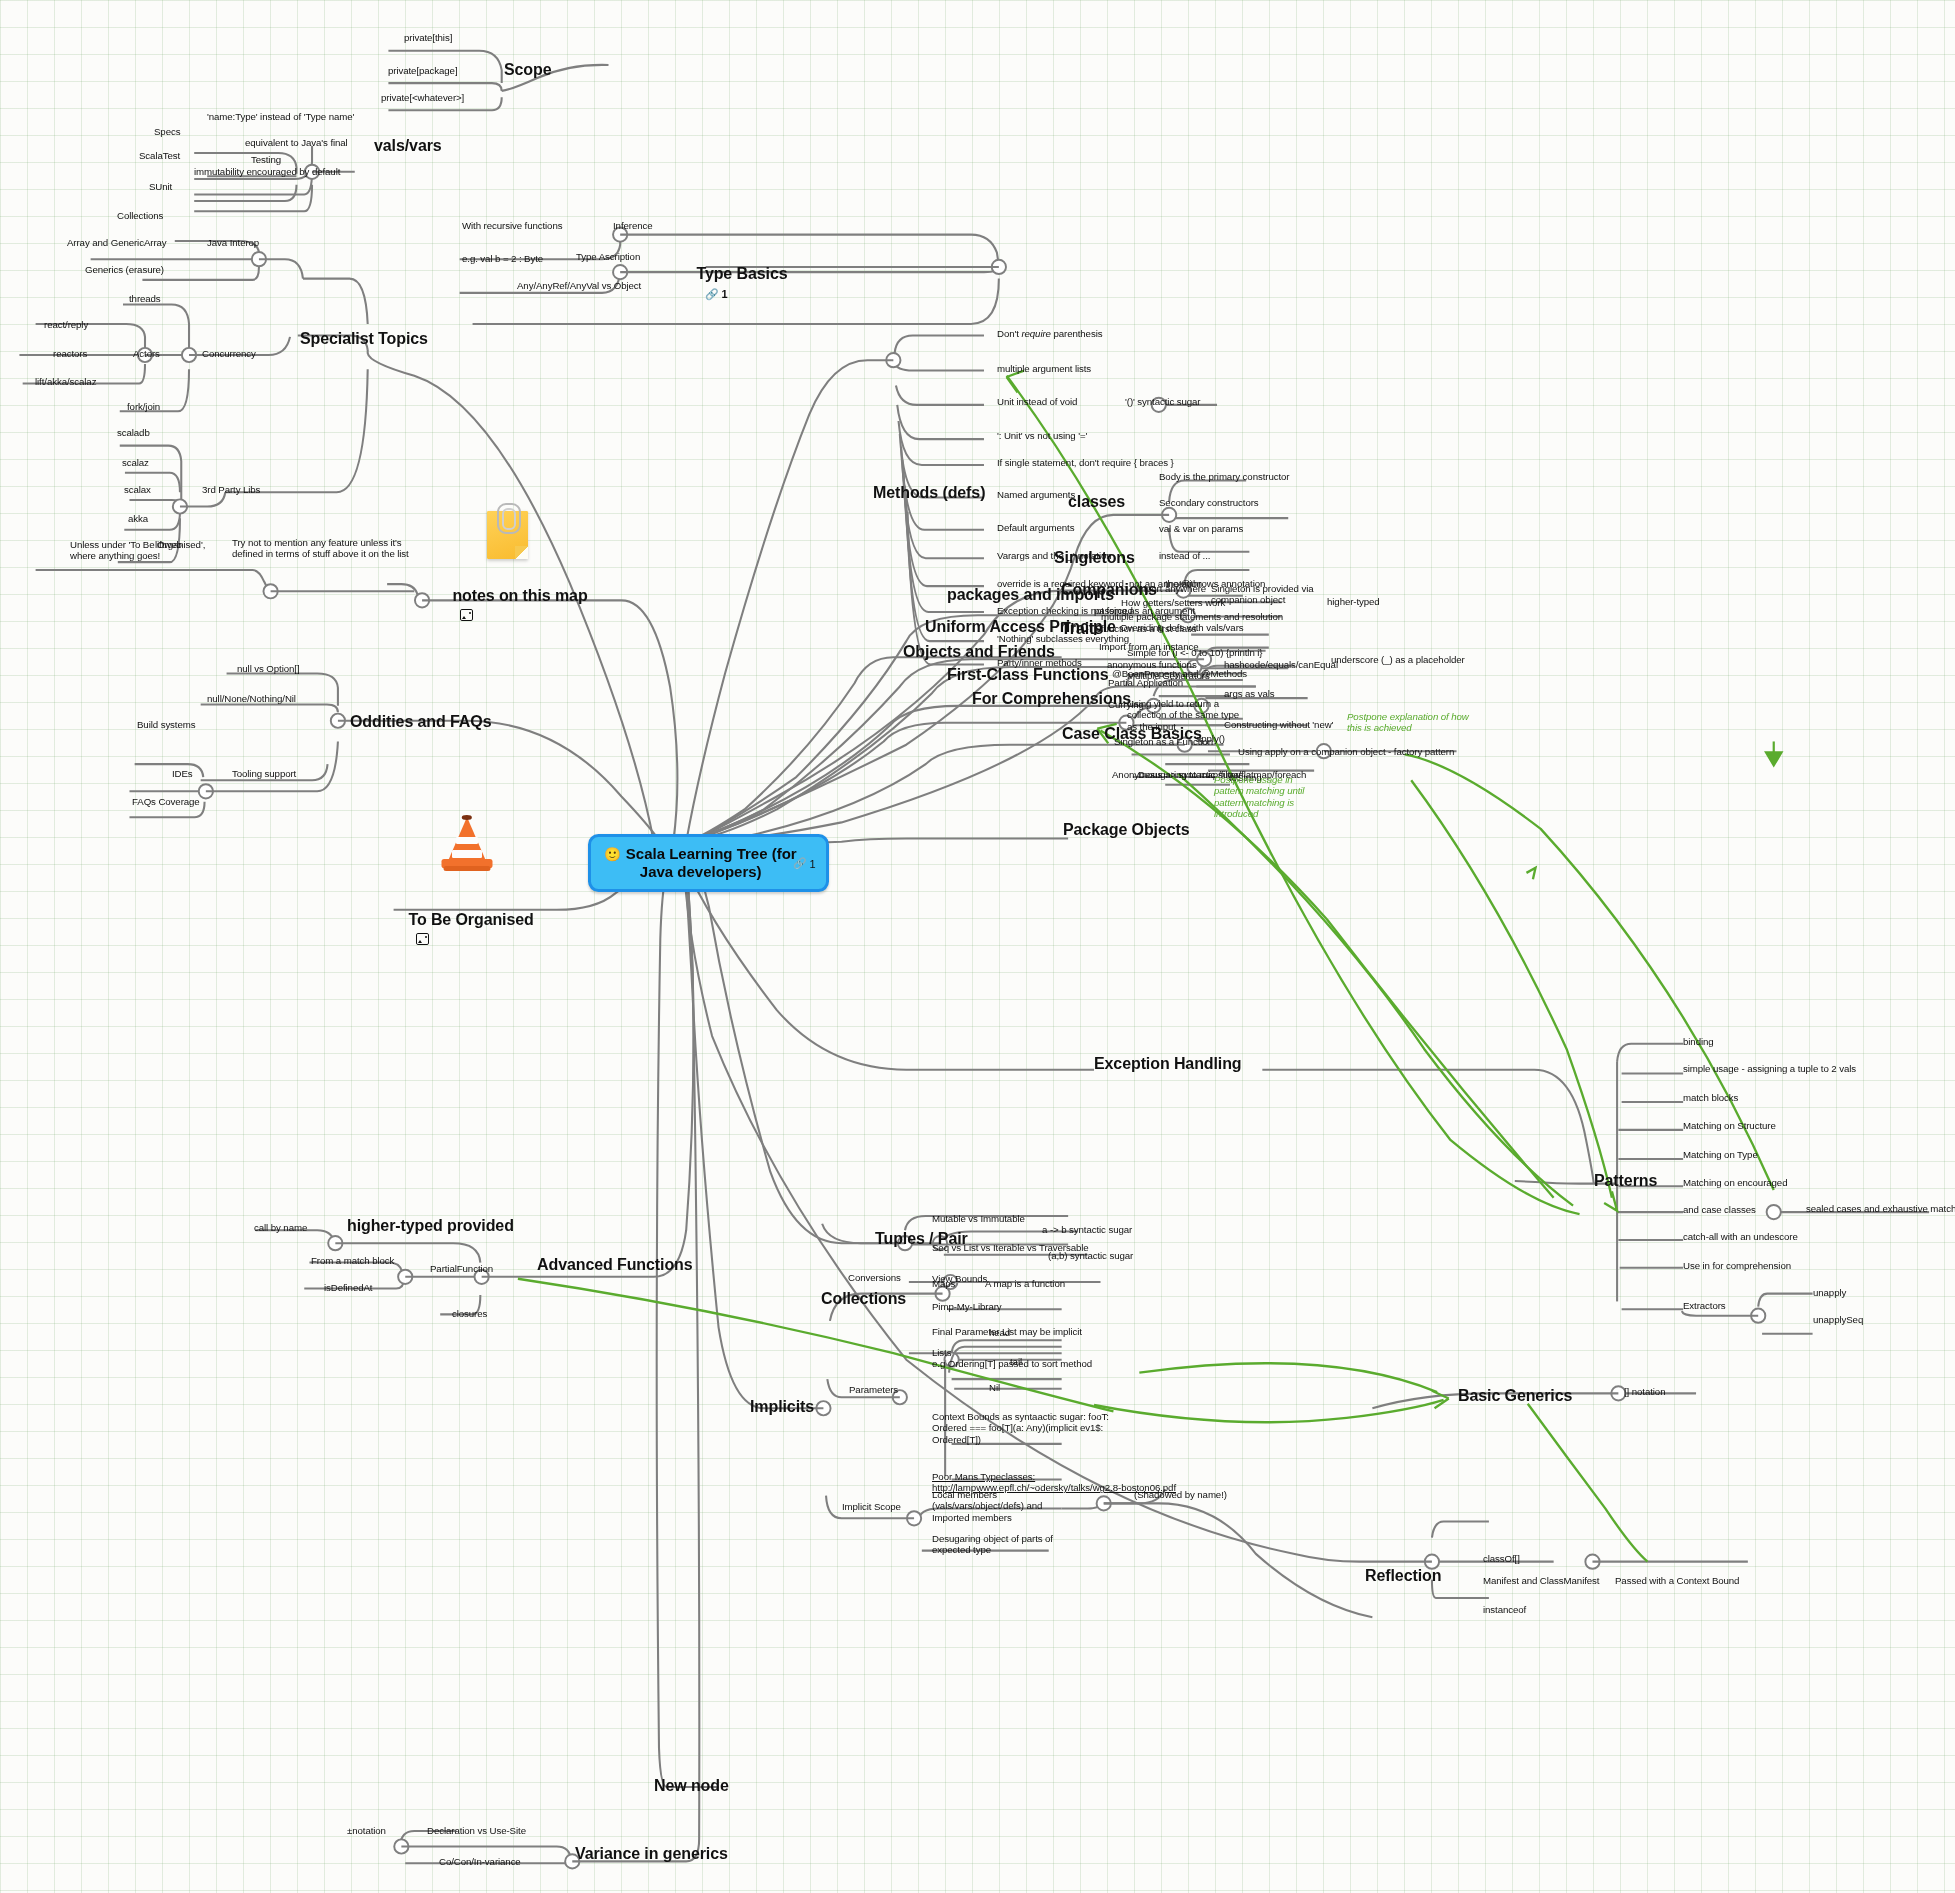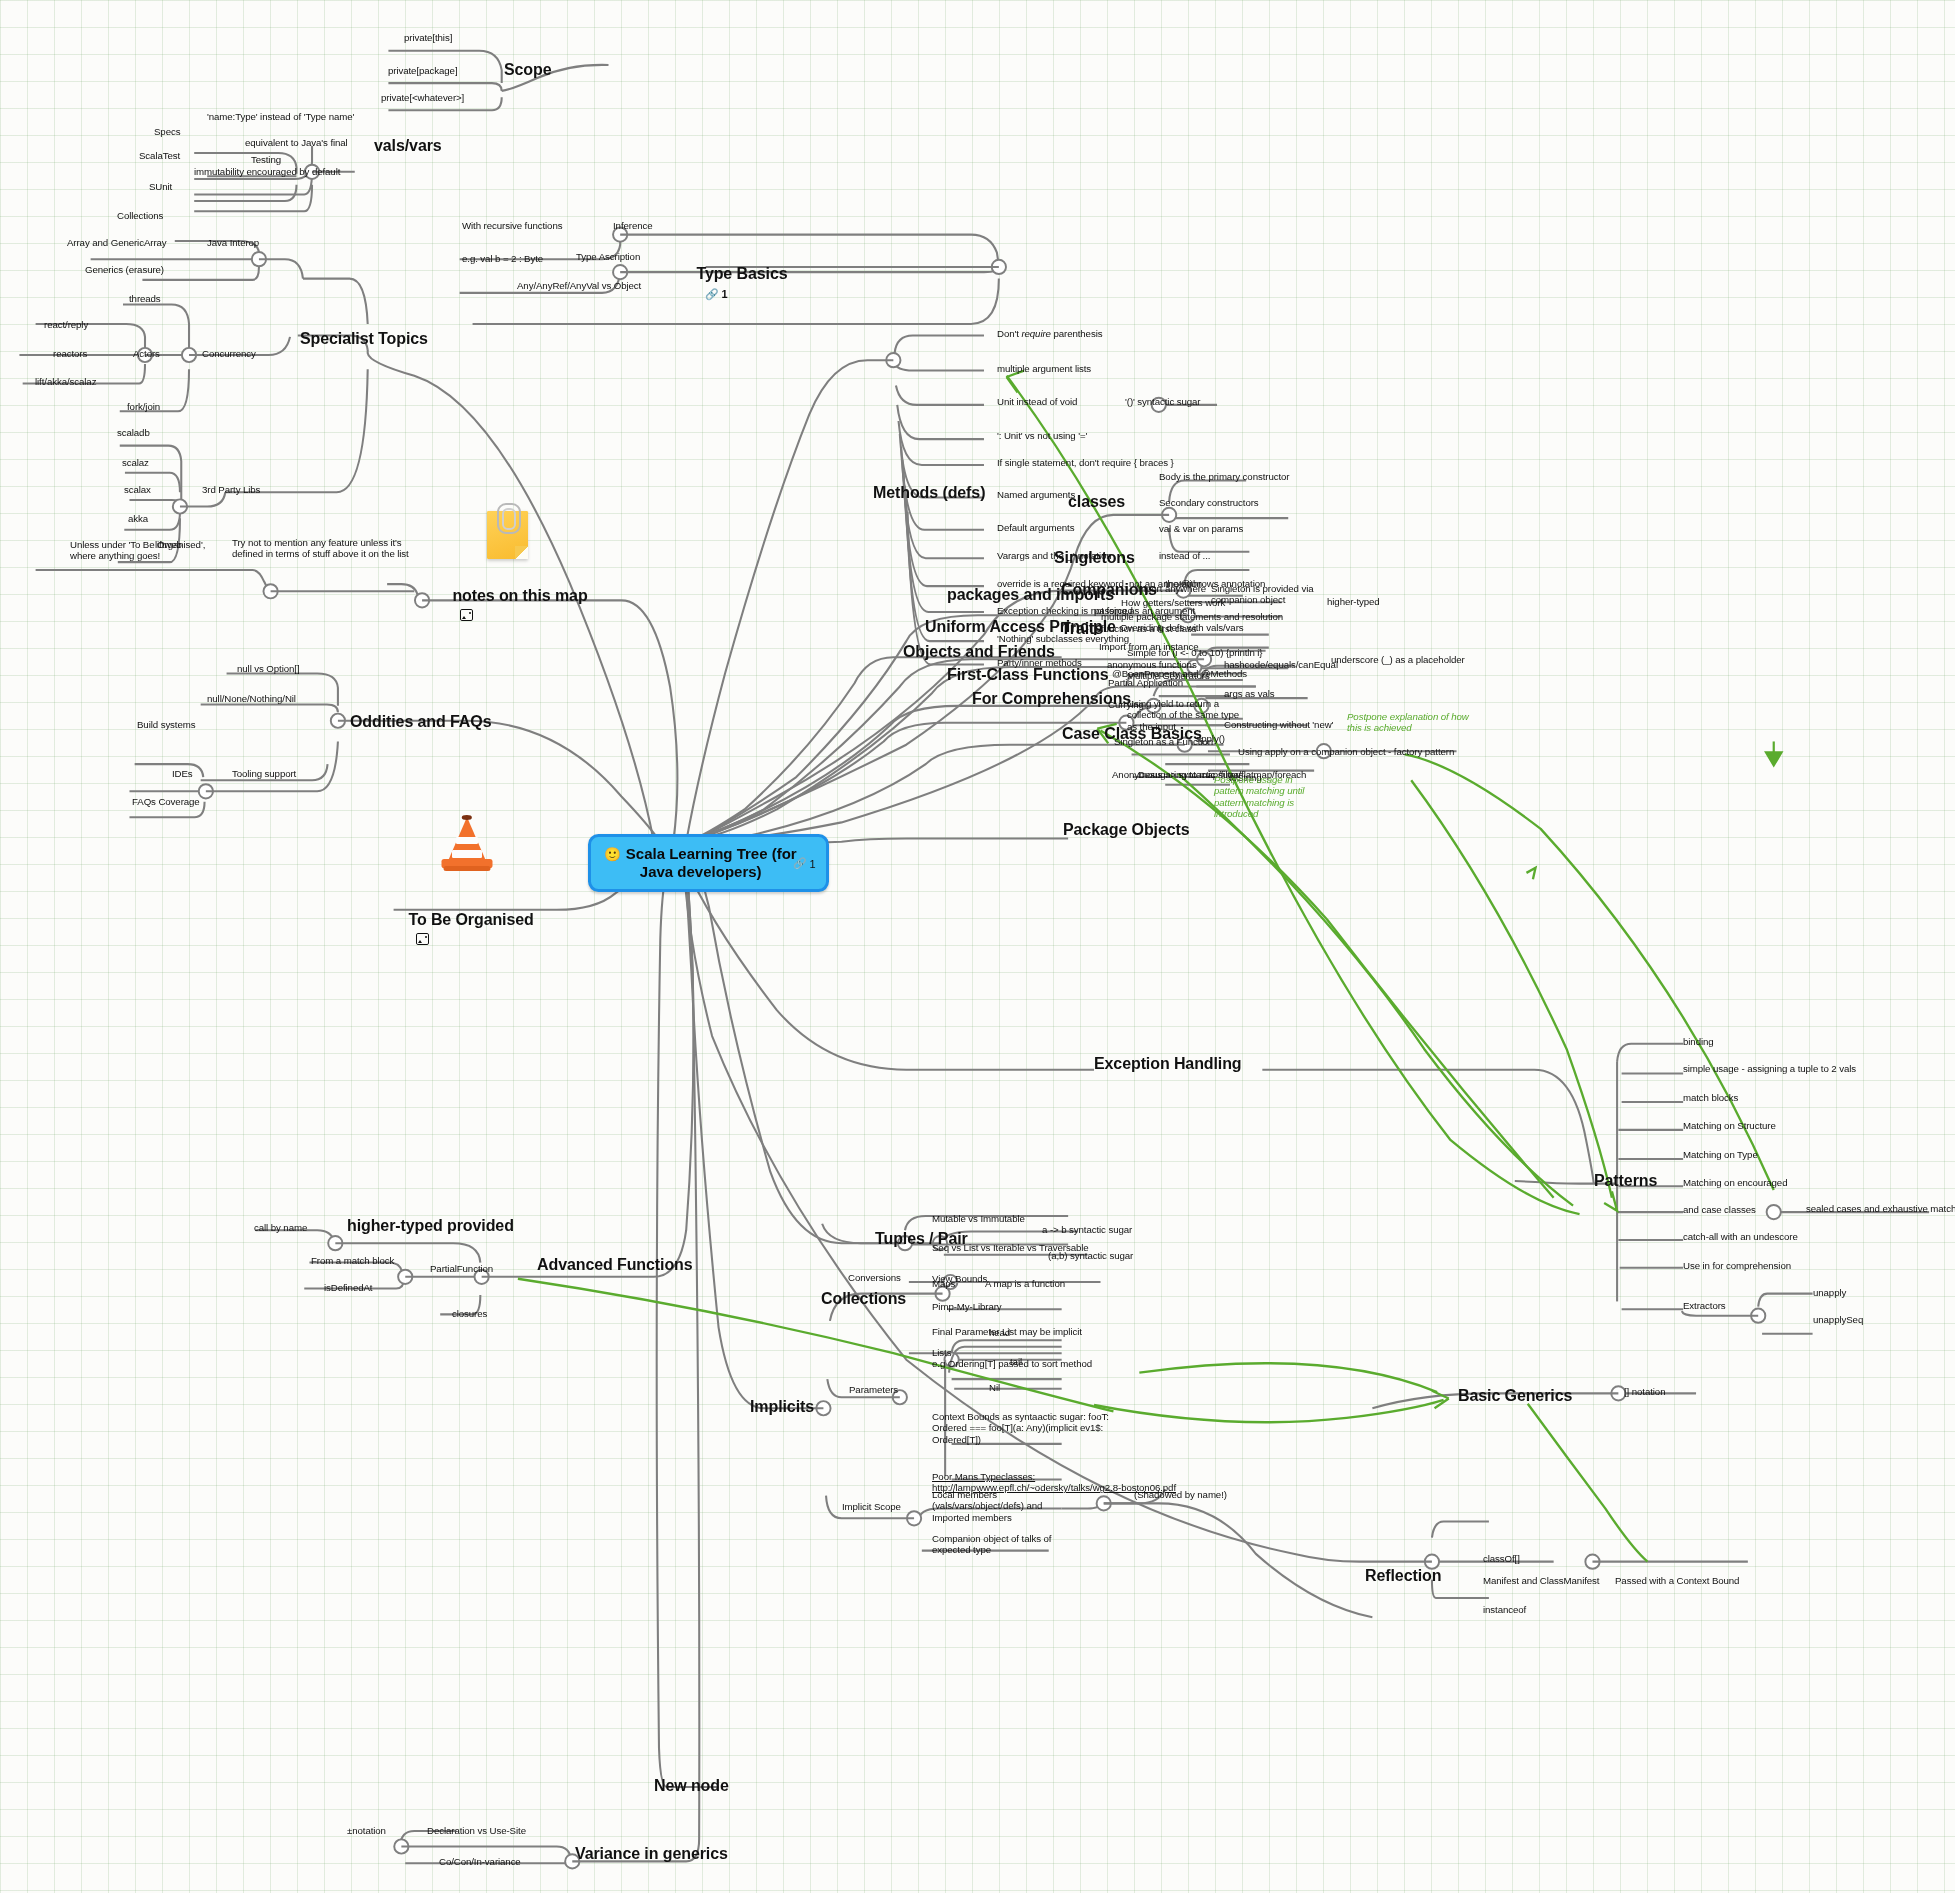--- a/index.html
+++ b/index.html
@@ -594,21 +594,21 @@
   <div class="lbl l3" style="left:848px;top:1272px">Conversions</div>
   <div class="lbl l3" style="left:849px;top:1384px">Parameters</div>
   <div class="lbl l3" style="left:842px;top:1501px">Implicit Scope</div>
   <div class="lbl l3" style="left:932px;top:1273px">View Bounds</div>
   <div class="lbl l3" style="left:932px;top:1301px">Pimp-My-Library</div>
   <div class="lbl l3" style="left:932px;top:1326px">Final Parameter List may be implicit</div>
   <div class="lbl l3 wrap" style="left:932px;top:1358px;width:220px">e.g Ordering[T] passed to sort method</div>
   <div class="lbl l3 wrap" style="left:932px;top:1411px;width:214px">Context Bounds as syntaactic sugar: fooT: Ordered === foo[T](a: Any)(implicit ev1$: Ordered[T])</div>
   <div class="lbl l3 wrap ulink" style="left:932px;top:1471px;width:246px">Poor Mans Typeclasses: http://lampwww.epfl.ch/~odersky/talks/wg2.8-boston06.pdf</div>
   <div class="lbl l3 wrap" style="left:932px;top:1489px;width:149px">Local members (vals/vars/object/defs) and Imported members</div>
-  <div class="lbl l3 wrap" style="left:932px;top:1533px;width:129px">Companion object of talks of expected type</div>
+  <div class="lbl l3 wrap" style="left:932px;top:1533px;width:129px">Desugaring object of parts of expected type</div>
   <div class="lbl l3" style="left:1134px;top:1489px">(Shadowed by name!)</div>
   <div class="lbl l1" style="left:750px;top:1398px">Implicits</div>
 
   <div class="lbl l3" style="left:1624px;top:1386px">[] notation</div>
   <div class="lbl l1" style="left:1458px;top:1387px">Basic Generics</div>
 
   <div class="lbl l3" style="left:1483px;top:1553px">classOf[]</div>
   <div class="lbl l3" style="left:1483px;top:1575px">Manifest and ClassManifest</div>
   <div class="lbl l3" style="left:1483px;top:1604px">instanceof</div>
   <div class="lbl l3" style="left:1615px;top:1575px">Passed with a Context Bound</div>

